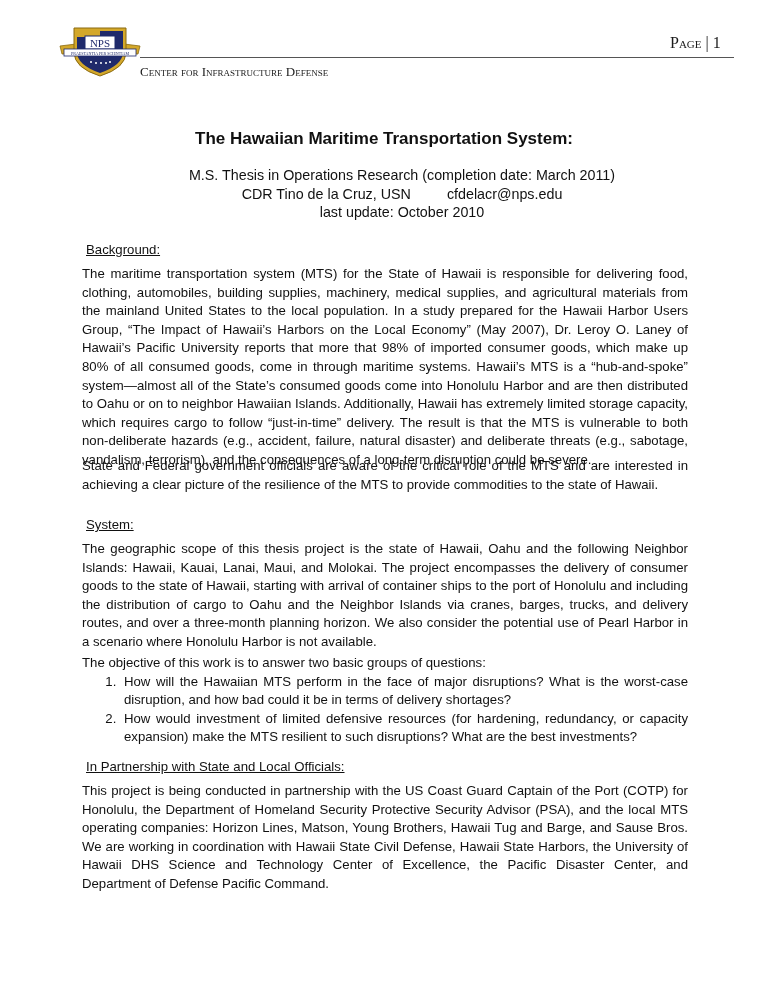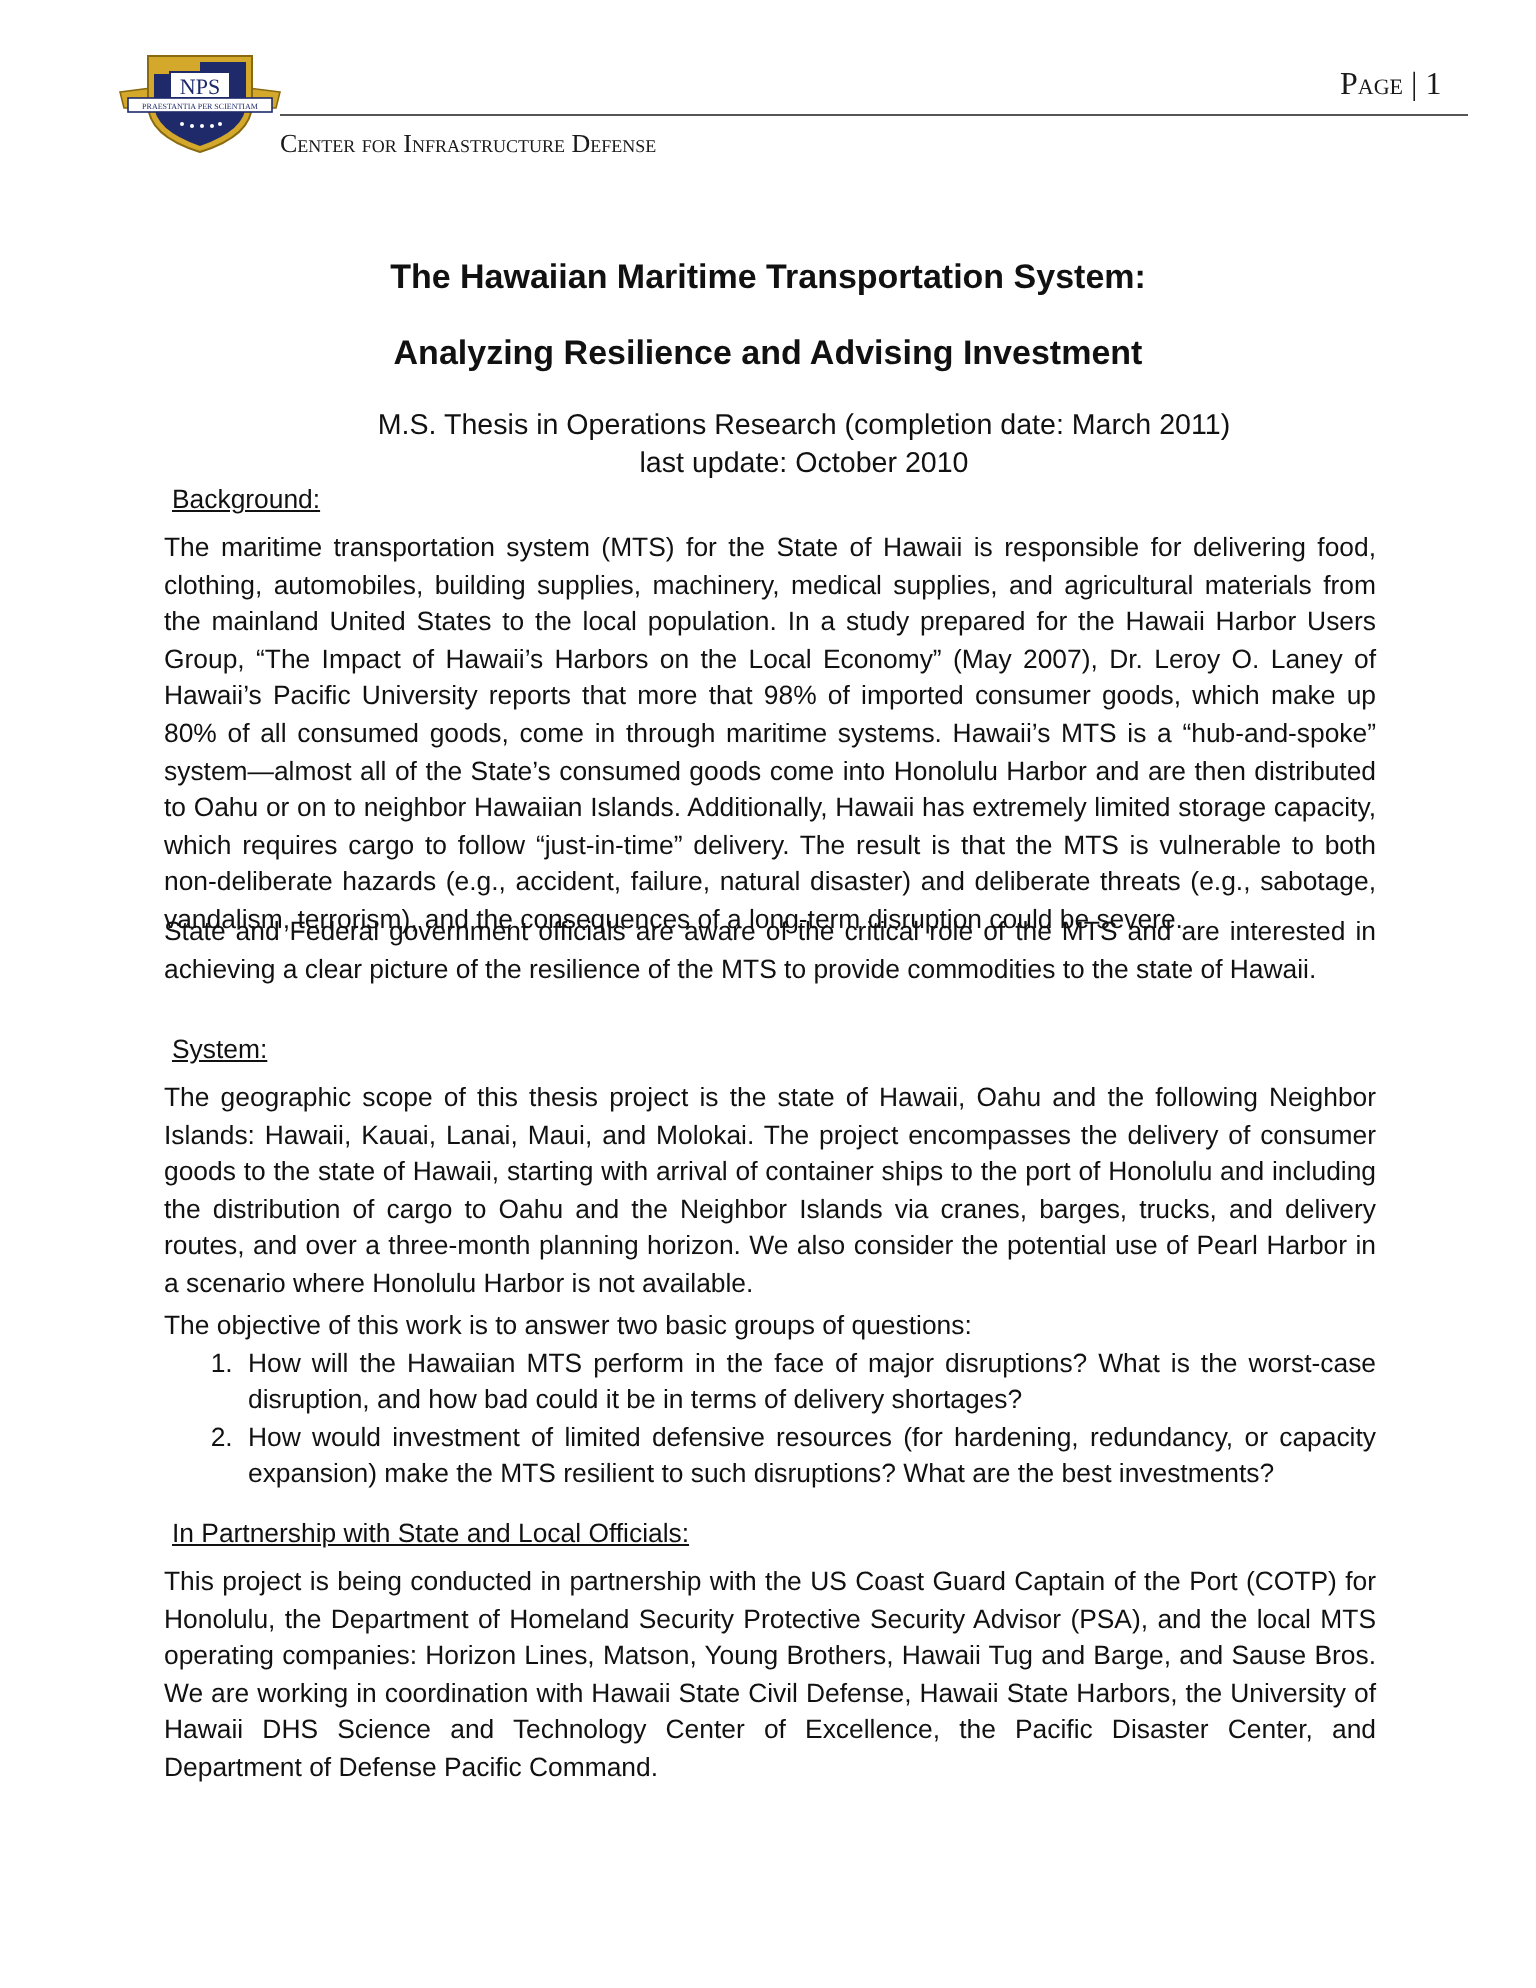--- a/index.html
+++ b/index.html
@@ -44,23 +44,25 @@
       <circle cx="52" cy="38" r="1" fill="#ffffff"></circle>
     </svg>
   </div>
   <div class="header-rule"></div>
   <div class="center-name">Center for Infrastructure Defense</div>
   <div class="page-num">Page | 1</div>
 </div>
 
 <div class="title-block">
   <div class="title">The Hawaiian Maritime Transportation System:</div>
-  <div class="title">Analyzing Resilience and Advising Investment</div>
   <div class="meta">
     <div>M.S. Thesis in Operations Research (completion date: March 2011)</div>
+    <div>
+      <span>CDR Tino de la Cruz, USN</span><span class="email">cfdelacr@nps.edu</span>
+    </div>
     <div>last update: October 2010</div>
   </div>
 </div>
 
 <div class="body-text" style="top:237px;">
   <p class="section-heading">Background:</p>
 </div>
 <div class="body-text" style="top:265px;">
   <p class="para">The maritime transportation system (MTS) for the State of Hawaii is responsible for delivering food, clothing, automobiles, building supplies, machinery, medical supplies, and agricultural materials from the mainland United States to the local population.  In a study prepared for the Hawaii Harbor Users Group, “The Impact of Hawaii’s Harbors on the Local Economy” (May 2007), Dr. Leroy O. Laney of Hawaii’s Pacific University reports that more that 98% of imported consumer goods, which make up 80% of all consumed goods, come in through maritime systems.  Hawaii’s MTS is a “hub-and-spoke” system—almost all of the State’s consumed goods come into Honolulu Harbor and are then distributed to Oahu or on to neighbor Hawaiian Islands.  Additionally, Hawaii has extremely limited storage capacity, which requires cargo to follow “just-in-time” delivery.  The result is that the MTS is vulnerable to both non-deliberate hazards (e.g., accident, failure, natural disaster) and deliberate threats (e.g., sabotage, vandalism, terrorism), and the consequences of a long-term disruption could be severe.</p>
 </div>

